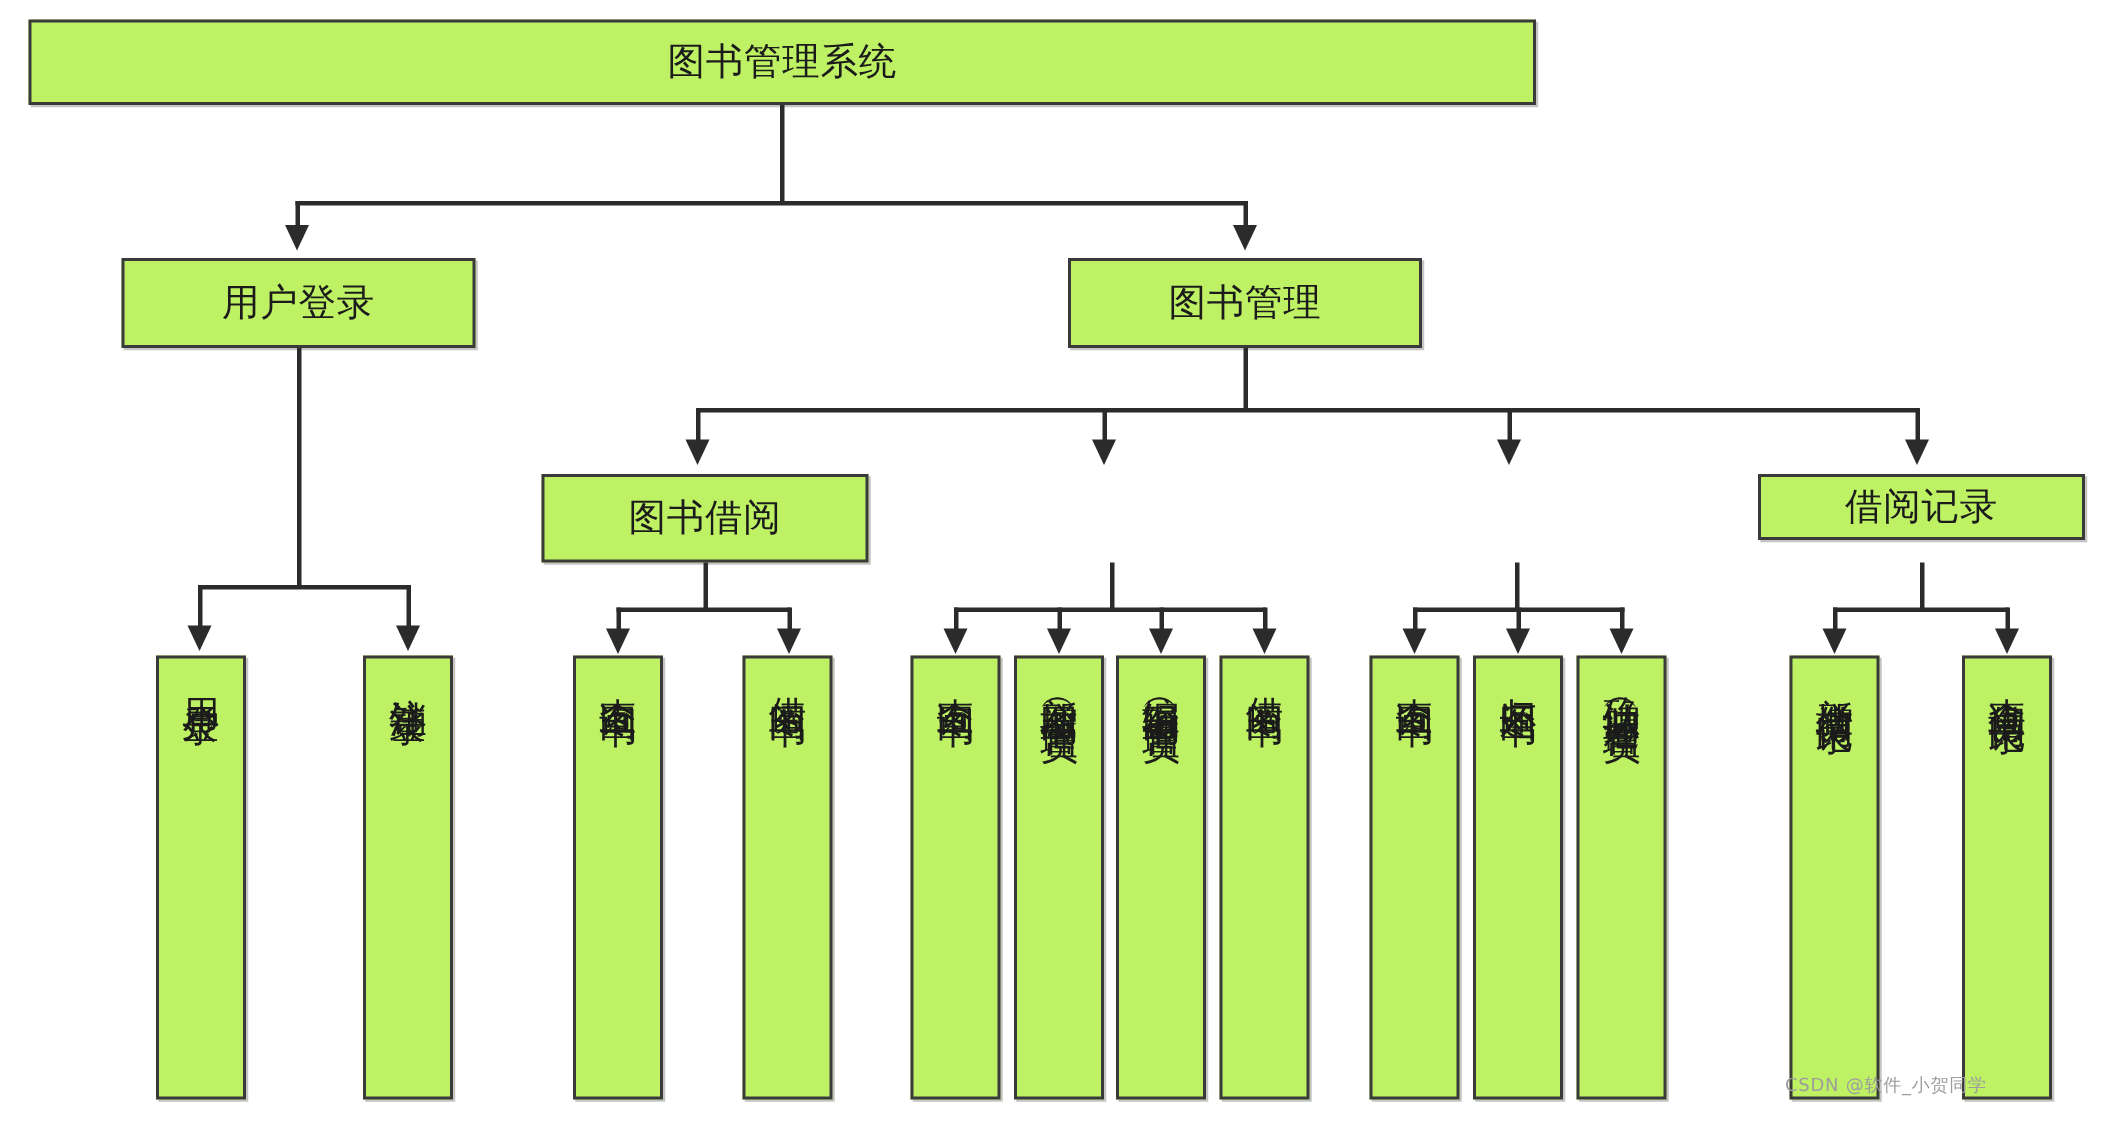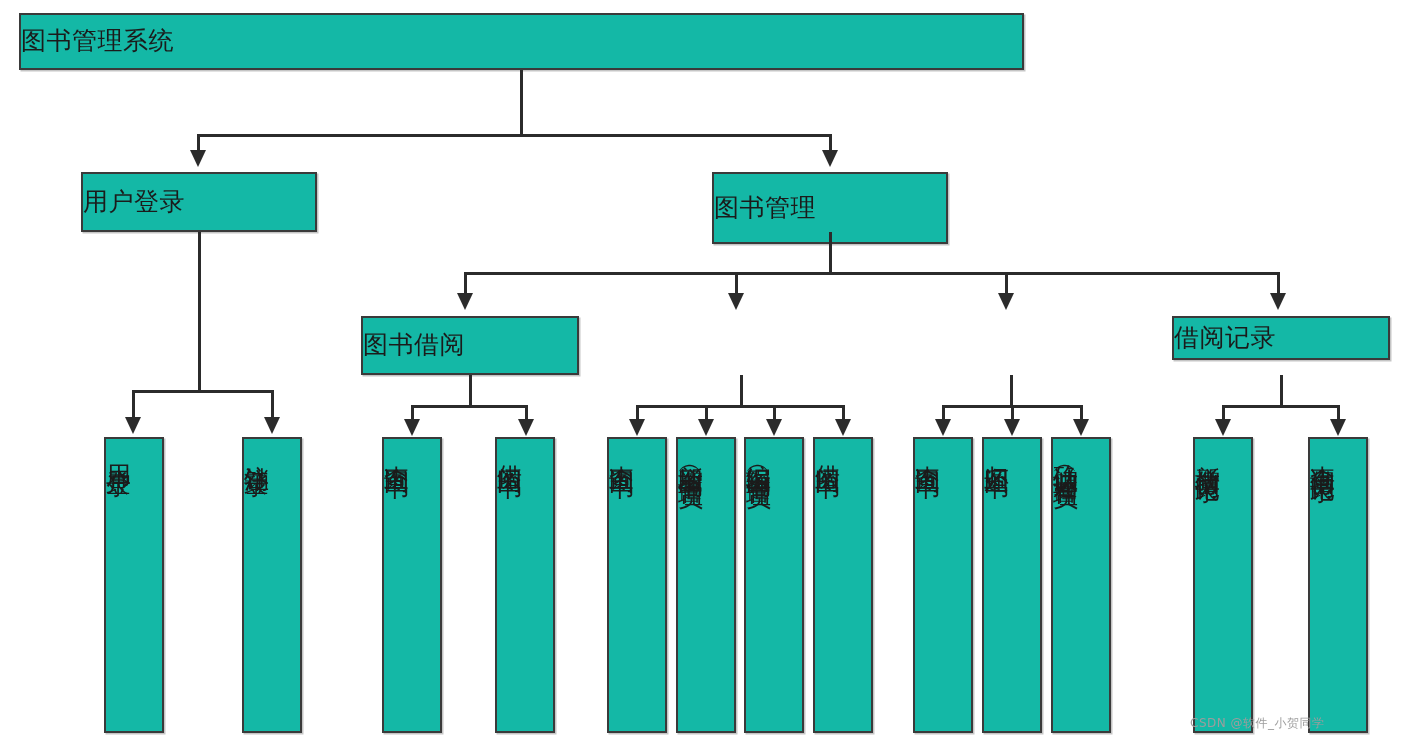--- a/index.html
+++ b/index.html
@@ -15,25 +15,26 @@
     position: relative;
     width: 1405px;
     height: 747px;
     background: #ffffff;
     overflow: hidden;
   }
   
   .node {
     position: absolute;
     box-sizing: border-box;
-    background: #14b8a6;
+    background: #bef264;
     border: 2.5px solid #3a3a3a;
     box-shadow: 1.5px 1.5px 0 rgba(150,150,150,0.55);
     display: flex;
     align-items: center;
+    justify-content: center;
     color: #1b1b1b;
   }
   .node .label {
     display: block;
     line-height: 1.05;
     letter-spacing: 0.5px;
     white-space: nowrap;
   }
   
   .node.horiz .label {
@@ -95,21 +96,21 @@
 
   <div class="edge-v" style="left:197px; top:134px; height:17px;"></div>
   <div class="arrow" style="left:190px; top:150px;"></div>
   <div class="edge-v" style="left:829px; top:134px; height:17px;"></div>
   <div class="arrow" style="left:822px; top:150px;"></div>
 
   <div class="node horiz" style="left:81px; top:172px; width:236px; height:60px;">
     <span class="label">用户登录</span>
   </div>
 
-  <div class="node horiz" style="left:712px; top:172px; width:236px; height:72px;">
+  <div class="node horiz" style="left:712px; top:172px; width:236px; height:60px;">
     <span class="label">图书管理</span>
   </div>
 
   <div class="edge-v" style="left:198px; top:232px; height:160px;"></div>
   <div class="edge-h" style="left:132px; top:390px; width:140px;"></div>
   <div class="edge-v" style="left:132px; top:390px; height:28px;"></div>
   <div class="arrow" style="left:125px; top:417px;"></div>
   <div class="edge-v" style="left:271px; top:390px; height:28px;"></div>
   <div class="arrow" style="left:264px; top:417px;"></div>
 

